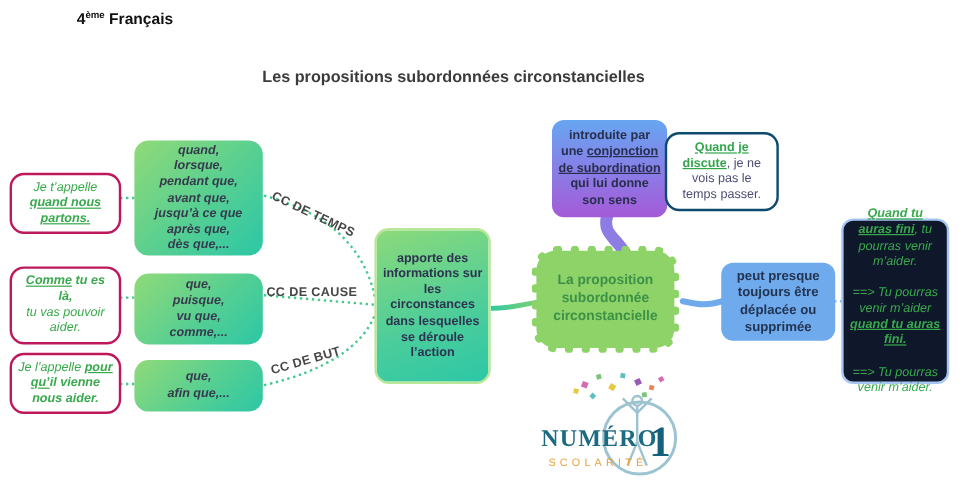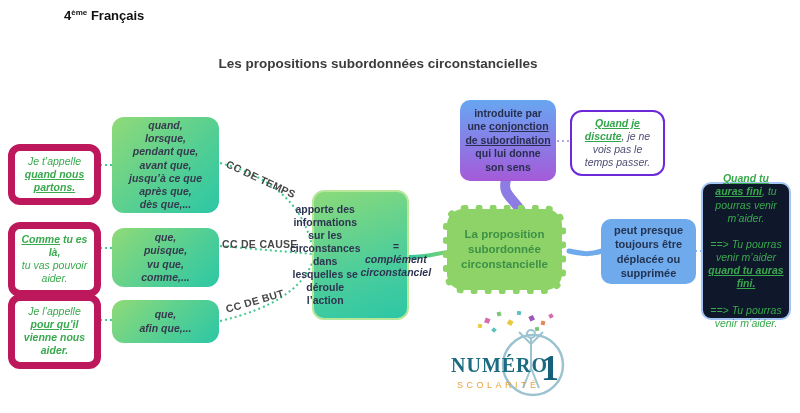--- a/index.html
+++ b/index.html
@@ -12,21 +12,21 @@
   .seg{white-space:pre-line;}
   .sg-b{font-weight:700;}
   .sg-u{text-decoration:underline;}
   .sg-g{color:#33a64c;}
 
   .hdr{position:absolute;left:64px;top:8px;z-index:2;font-size:13px;font-weight:700;color:#111;}
   .hdr sup{font-size:8px;}
   .title{position:absolute;left:16px;right:60px;top:56px;z-index:2;text-align:center;font-size:13.5px;font-weight:700;color:#3b3b3b;}
 
   .ex-left{
-    background:#ffffff;border:7px solid #be185d;border-radius:12px;
+    background:#ffffff;border:2px solid #be185d;border-radius:12px;
     color:#39a94d;font-style:italic;font-size:10.5px;line-height:1.25;padding:4px 5px;width:93px;
   }
   .conj{
     background:linear-gradient(135deg,#90da78 0%,#56cf92 55%,#2cc7a6 100%);
     border-radius:12px;color:#363a4d;font-style:italic;font-weight:600;
     font-size:10.5px;line-height:1.24;padding:4px 6px;width:107px;
   }
   .cc-label{position:absolute;z-index:2;font-size:10.5px;font-weight:700;color:#474747;letter-spacing:.3px;white-space:nowrap;transform-origin:left center;}
 
   .definition{
@@ -47,23 +47,23 @@
     content:"";position:absolute;inset:-4px;border:7px dotted #8ed368;border-radius:22px;pointer-events:none;
   }
   .cloud .seg{position:relative;}
 
   .purple-note{
     left:460px;top:100px;width:96px;height:81px;
     background:linear-gradient(180deg,#67a6f1 0%,#8a7ce6 55%,#a55ad8 100%);
     border-radius:10px;color:#272e4e;font-weight:700;font-size:10.5px;line-height:1.28;padding:4px 5px;
   }
   .purple-ex{
-    left:570px;top:110px;width:95px;height:66px;
-    background:#fff;border:2px solid #6d28d9;border-radius:12px;
-    color:#4d4d73;font-style:italic;font-size:10.5px;line-height:1.25;padding:4px 5px;
+    left:554px;top:110px;width:95px;height:66px;
+    background:#fff;border:2px solid #0c4a6e;border-radius:12px;
+    color:#4d4d73;font-size:10.5px;line-height:1.25;padding:4px 5px;
   }
   .blue-note{
     left:601px;top:219px;width:95px;height:65px;
     background:#6faaec;border-radius:10px;
     color:#233453;font-weight:700;font-size:11px;line-height:1.3;padding:4px 5px;
   }
   .blue-ex{
     left:701px;top:182px;width:90px;height:138px;
     background:#0f172a;border:2px solid #a5c6f4;border-radius:10px;
     color:#39a94d;font-style:italic;font-size:10.5px;line-height:1.25;padding:20px 5px;
@@ -139,21 +139,20 @@
     <span class="seg">que,
 afin que,...</span>
   </div>
 
   <div class="cc-label" style="left:227px;top:157px;transform:rotate(25deg);">CC DE TEMPS</div>
   <div class="cc-label" style="left:222px;top:238px;">CC DE CAUSE</div>
   <div class="cc-label" style="left:226px;top:303px;transform:rotate(-16deg);">CC DE BUT</div>
 
   <div class="box definition">
     <span class="seg">apporte des informations sur les circonstances dans lesquelles se déroule l’action</span>
-    <span class="seg sub">= complément circonstanciel</span>
   </div>
 
   <div class="box cloud">
     <span class="seg">La proposition
 subordonnée
 circonstancielle</span>
   </div>
 
   <div class="box purple-note">
     <span class="seg"><span>introduite par une </span><span class="sg-u">conjonction de subordination</span><span> qui lui donne son sens</span></span>

